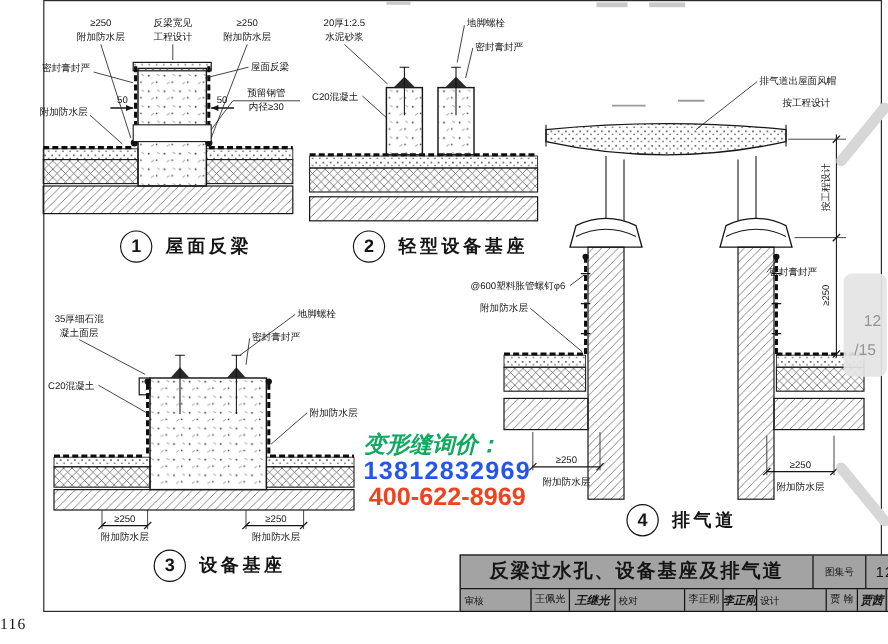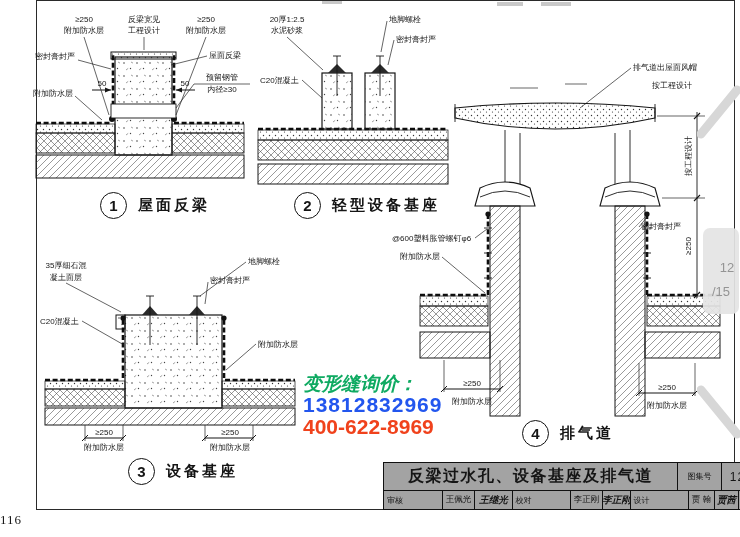--- a/index.html
+++ b/index.html
@@ -10,24 +10,24 @@
   .dwg{position:absolute;}
   svg text{font:8px "Liberation Sans",sans-serif;fill:#161616;}
   svg .lead{stroke:#222;stroke-width:0.7;fill:none;}
   svg .thin{stroke:#161616;stroke-width:0.9;fill:none;}
   svg .memb{stroke:#0d0d0d;stroke-width:2.6;stroke-dasharray:5 2.6;fill:none;}
   svg .dimtick{stroke:#161616;stroke-width:1.1;fill:none;}
   .caption{position:absolute;display:flex;align-items:center;gap:11px;}
   .cnum{width:27px;height:27px;border:1.7px solid #111;border-radius:50%;display:flex;
         align-items:center;justify-content:center;font-size:15px;font-weight:bold;box-sizing:border-box;}
   .ctext{font-size:15px;font-weight:600;letter-spacing:3px;}
-  .watermark{position:absolute;left:303px;top:374px;line-height:1.06;}
+  .watermark{position:absolute;left:303px;top:362px;line-height:1.06;}
   .wm1{font-family:"Liberation Serif",serif;font-style:italic;font-weight:bold;font-size:19px;color:#0faa62;}
   .wm2{font-weight:bold;font-size:21px;color:#2256ee;letter-spacing:1px;}
-  .wm3{font-weight:bold;font-size:21px;color:#f0421c;}
+  .wm3{font-weight:bold;font-size:21px;color:#f0421c;text-align:center;}
   .titleblock{position:absolute;left:383px;top:462px;width:401px;height:48px;
         border:1.6px solid #111;box-sizing:border-box;display:flex;flex-direction:column;background:#a3a3a3;}
   .tb-r1{display:flex;flex:0 0 27px;border-bottom:1px solid #111;}
   .tb-r2{display:flex;flex:1;}
   .tb-title{flex:1;display:flex;align-items:center;justify-content:center;
         font-size:16px;font-weight:bold;letter-spacing:1.5px;white-space:nowrap;}
   .tbc{display:flex;align-items:center;justify-content:center;border-left:1px solid #111;
         box-sizing:border-box;overflow:hidden;white-space:nowrap;}
   .tbc.first{border-left:none;}
   .lab{font-size:8px;}

